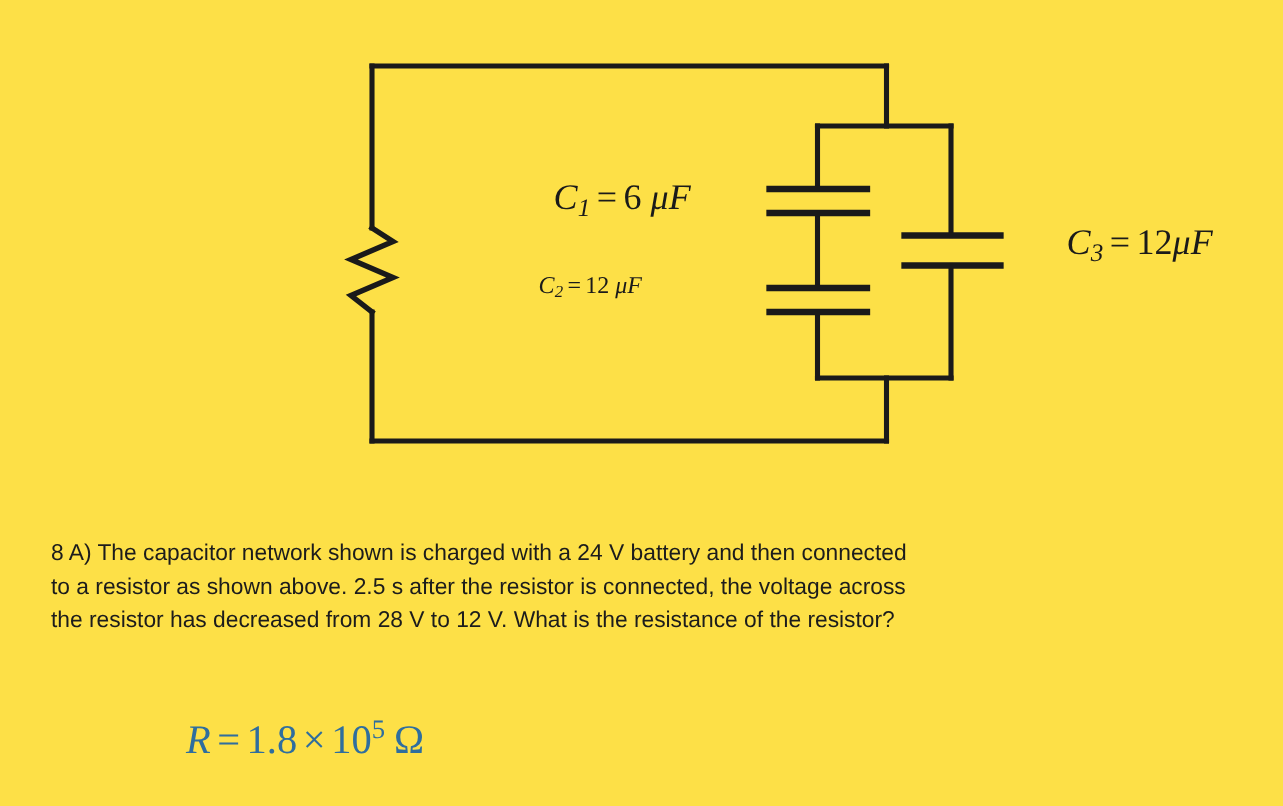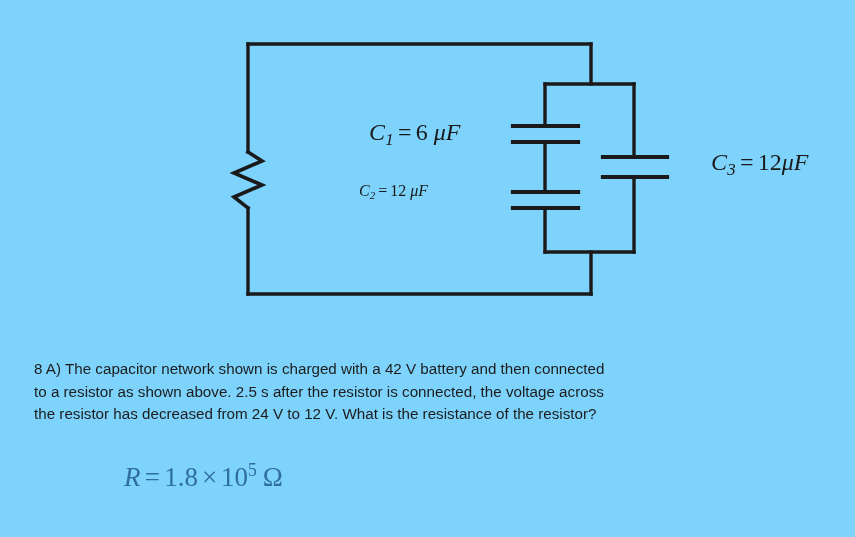--- a/index.html
+++ b/index.html
@@ -4,21 +4,21 @@
 <style>
   html, body {
     margin: 0;
     padding: 0;
     background: #ffffff;
   }
   #page {
     position: relative;
     width: 855px;
     height: 537px;
-    background: #7dd3fc;
+    background: #fde047;
     overflow: hidden;
     font-family: "Liberation Sans", sans-serif;
   }
 
   
   #figure {
     position: absolute;
     left: 0;
     top: 0;
     width: 855px;
@@ -85,21 +85,21 @@
     color: #1c1c1c;
   }
   #question .qline {
     white-space: nowrap;
   }
 
   
   #answer {
     position: absolute;
     left: 124px;
-    top: 462px;
+    top: 478px;
     font-family: "Liberation Serif", "DejaVu Serif", serif;
     font-style: italic;
     font-size: 27px;
     color: #2f6e9e;
     white-space: nowrap;
     line-height: 1;
   }
   #answer .num, #answer .op, #answer .ohm {
     font-style: normal;
   }
@@ -169,22 +169,22 @@
     <div class="math-label" id="label-c2">
       <span class="var">C</span><span class="sub">2</span><span class="op">=</span><span class="num">12</span>&nbsp;<span class="unit">μF</span>
     </div>
 
     <div class="math-label" id="label-c3">
       <span class="var">C</span><span class="sub">3</span><span class="op">=</span><span class="num">12</span><span class="unit">μF</span>
     </div>
   </div>
 
   <div id="question">
-    <div class="qline">8 A) The capacitor network shown is charged with a 42 V battery and then connected</div>
+    <div class="qline">8 A) The capacitor network shown is charged with a 24 V battery and then connected</div>
     <div class="qline">to a resistor as shown above. 2.5 s after the resistor is connected, the voltage across</div>
-    <div class="qline">the resistor has decreased from 24 V to 12 V. What is the resistance of the resistor?</div>
+    <div class="qline">the resistor has decreased from 28 V to 12 V. What is the resistance of the resistor?</div>
   </div>
 
   <div id="answer">
     <span class="var">R</span><span class="op">=</span><span class="num">1.8</span><span class="times">×</span><span class="num">10</span><span class="exp">5</span><span class="ohm">Ω</span>
   </div>
 
 </div>
 
 </body></html>

